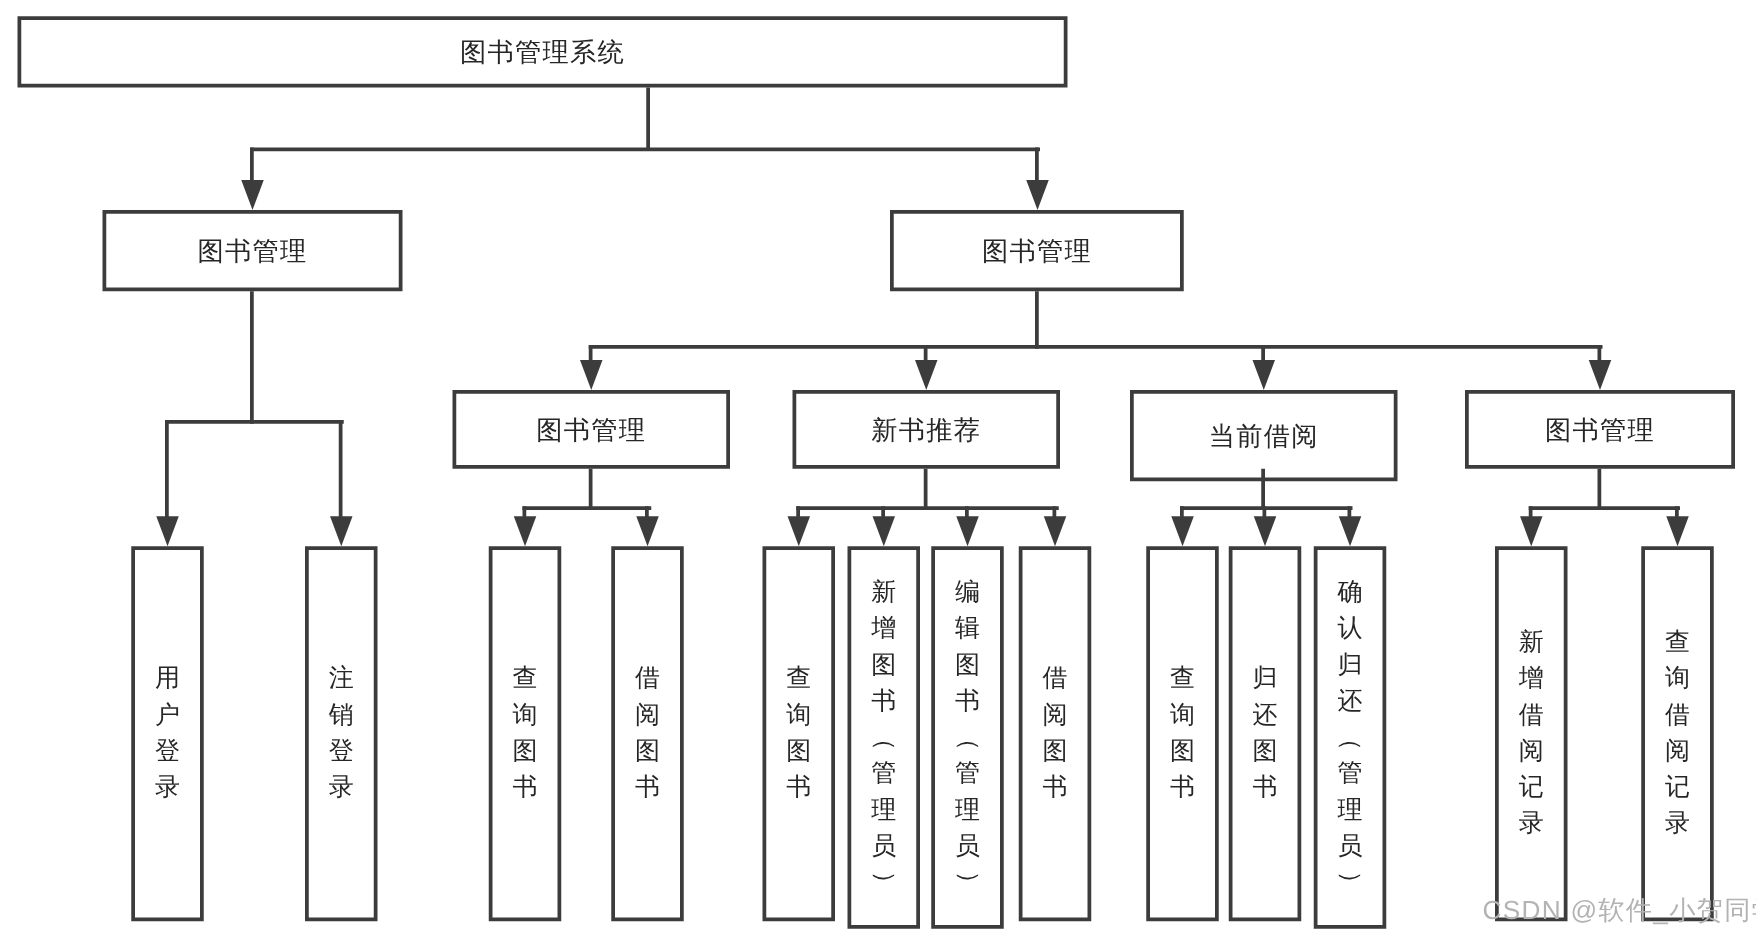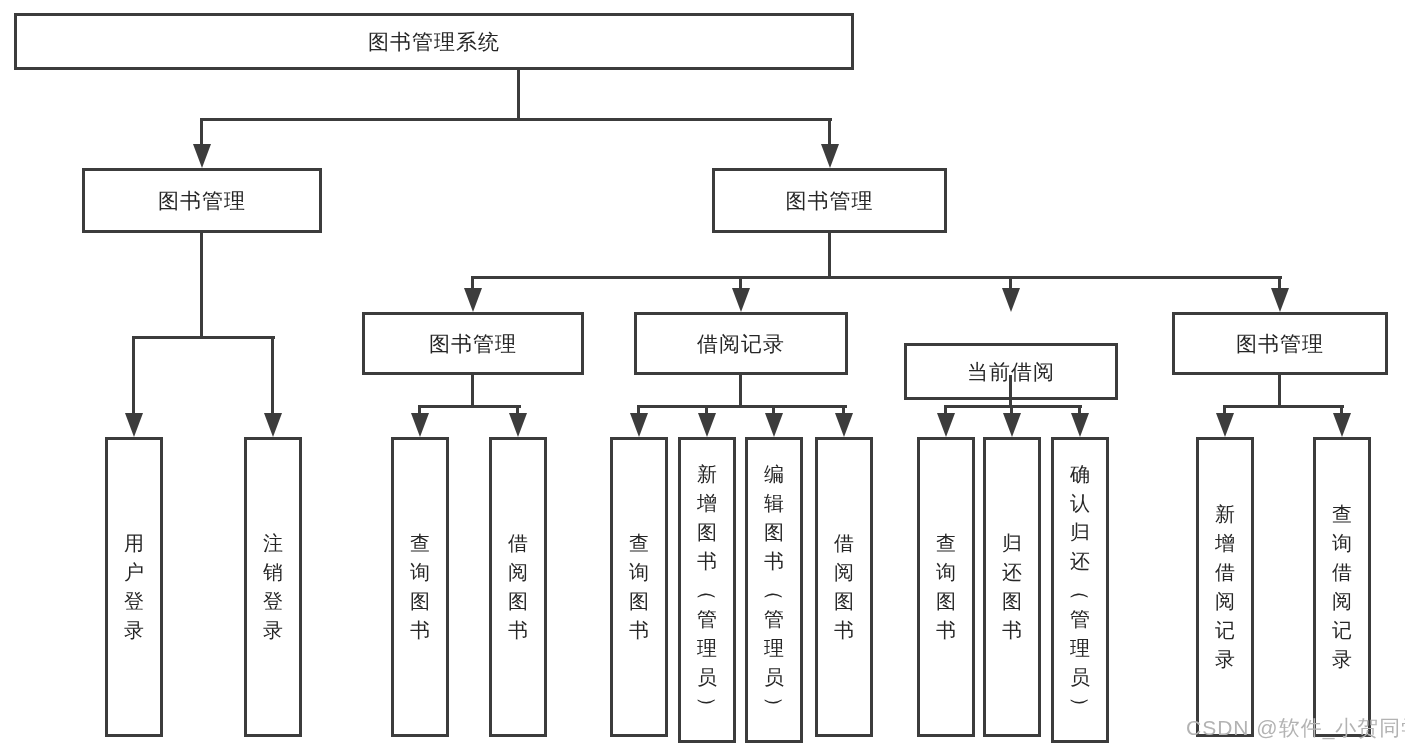--- a/index.html
+++ b/index.html
@@ -70,22 +70,22 @@
   <div class="line" style="left:471px;top:276px;width:3px;height:16px;"></div>
   <div class="arrow" style="left:464px;top:288px;"></div>
   <div class="line" style="left:739px;top:276px;width:3px;height:16px;"></div>
   <div class="arrow" style="left:732px;top:288px;"></div>
   <div class="line" style="left:1009px;top:276px;width:3px;height:16px;"></div>
   <div class="arrow" style="left:1002px;top:288px;"></div>
   <div class="line" style="left:1278px;top:276px;width:3px;height:16px;"></div>
   <div class="arrow" style="left:1271px;top:288px;"></div>
 
   <div class="box hbox" style="left:362px;top:312px;width:222px;height:63px;">图书管理</div>
-  <div class="box hbox" style="left:634px;top:312px;width:214px;height:63px;">借阅记录</div>
-  <div class="box hbox" style="left:904px;top:312px;width:214px;height:57px;margin-top:31px;">当前借阅</div>
+  <div class="box hbox" style="left:634px;top:312px;width:214px;height:63px;">新书推荐</div>
+  <div class="box hbox" style="left:904px;top:312px;width:214px;height:73px;">当前借阅</div>
   <div class="box hbox" style="left:1172px;top:312px;width:216px;height:63px;">图书管理</div>
 
   <div class="line" style="left:471px;top:375px;width:3px;height:33px;"></div>
   <div class="line" style="left:418px;top:405px;width:103px;height:3px;"></div>
   <div class="line" style="left:418px;top:405px;width:3px;height:10px;"></div>
   <div class="arrow" style="left:411px;top:413px;"></div>
   <div class="line" style="left:516px;top:405px;width:3px;height:10px;"></div>
   <div class="arrow" style="left:509px;top:413px;"></div>
 
   <div class="line" style="left:739px;top:375px;width:3px;height:33px;"></div>

